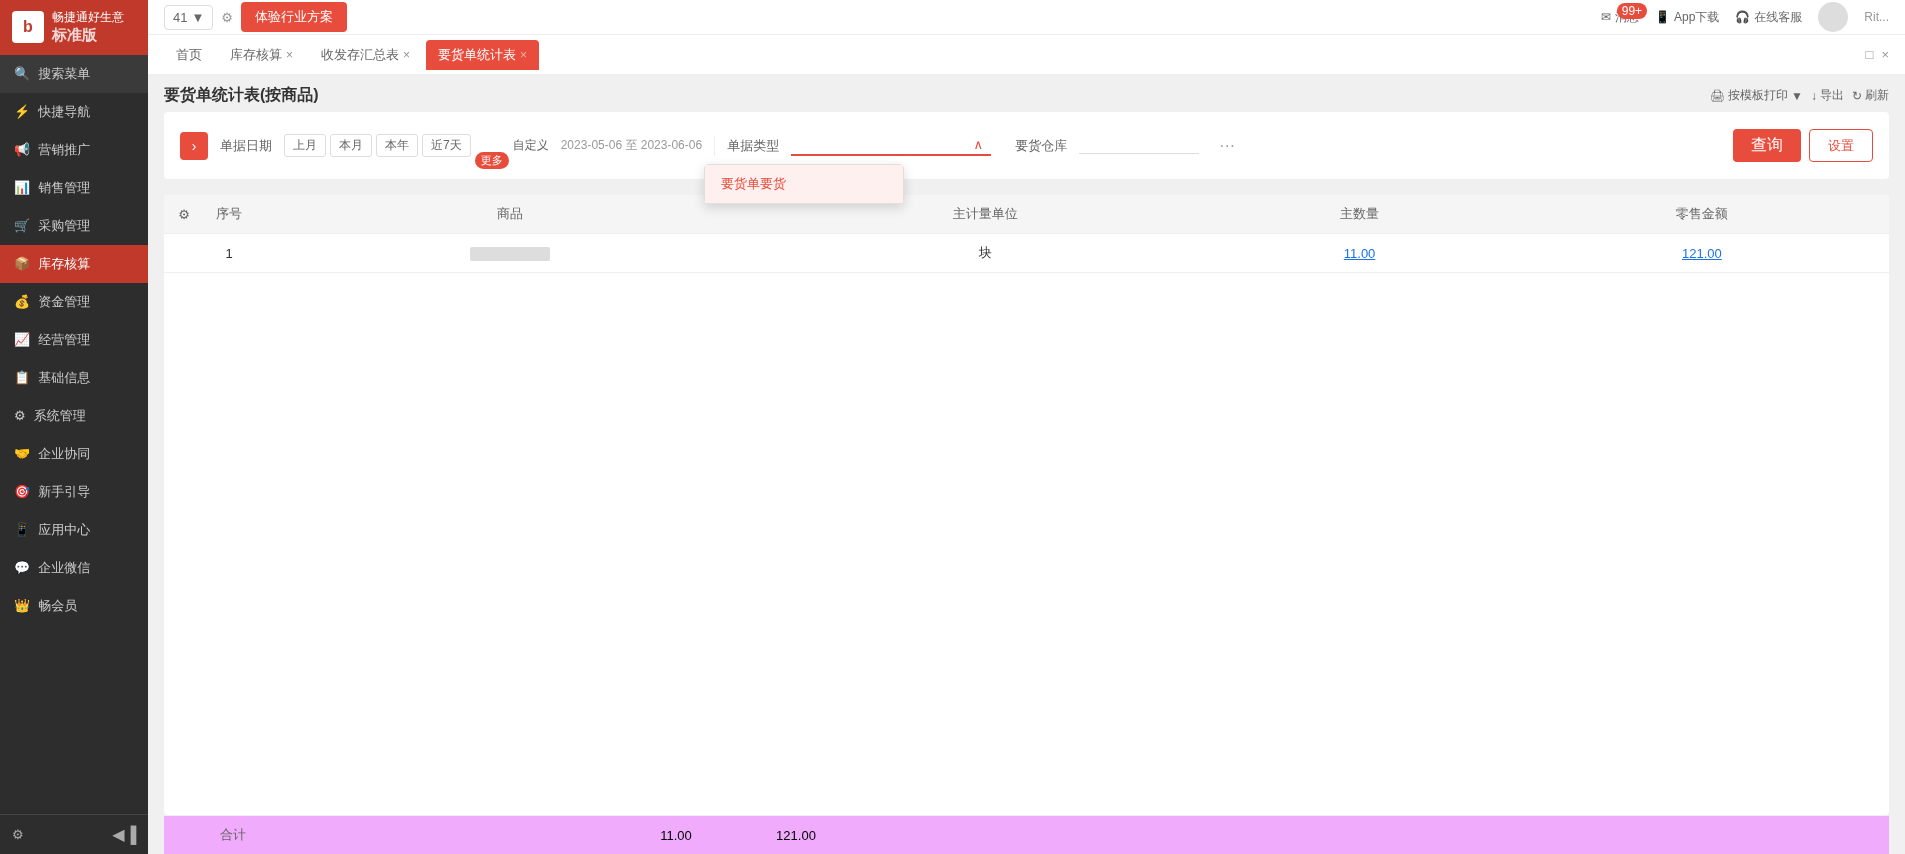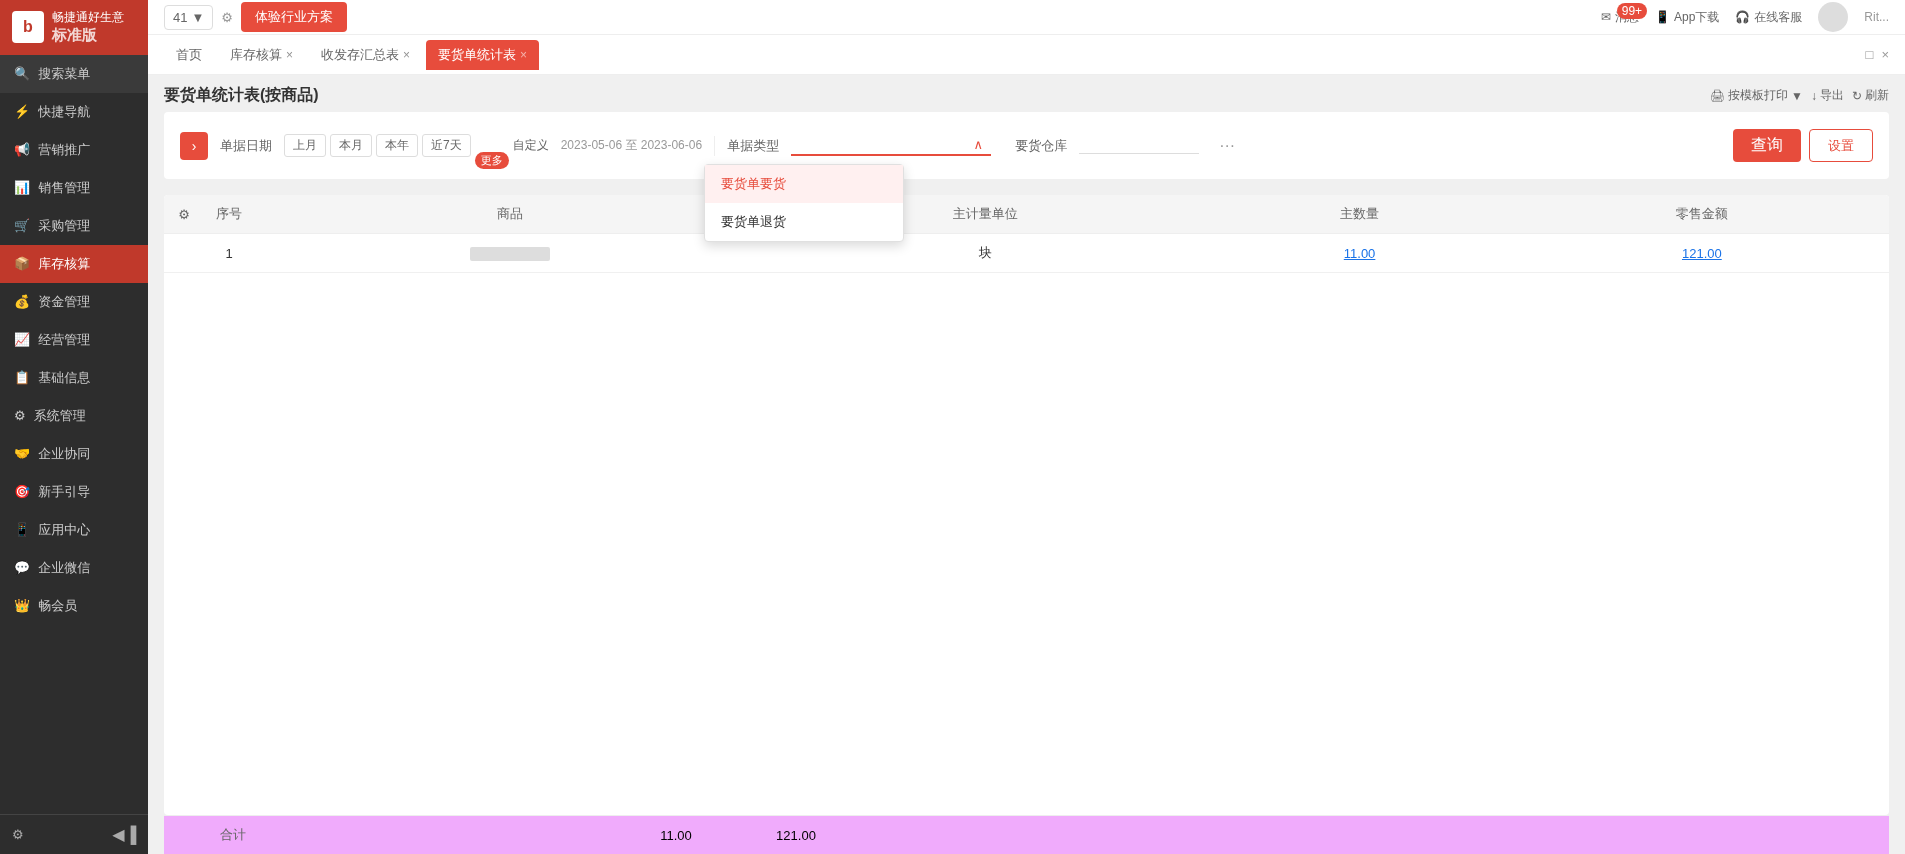--- a/index.html
+++ b/index.html
@@ -427,23 +427,20 @@
       <span style="font-size:16px;color:#999;cursor:pointer;margin-left:8px;">···</span>
 
       <div class="filter-actions">
         <button class="btn-query">查询</button>
         <button class="btn-settings">设置</button>
       </div>
 
       <div class="dropdown-overlay">
         <div class="dropdown-item selected">
           <span>要货单要货</span>
-        </div>
-        <div class="dropdown-item">
-          <span>要货单退货</span>
         </div>
       </div>
     </div>
 
     <div class="table-wrap">
       <table>
         <thead>
           <tr>
             <th class="col-settings">⚙</th>
             <th class="col-num">序号</th>

